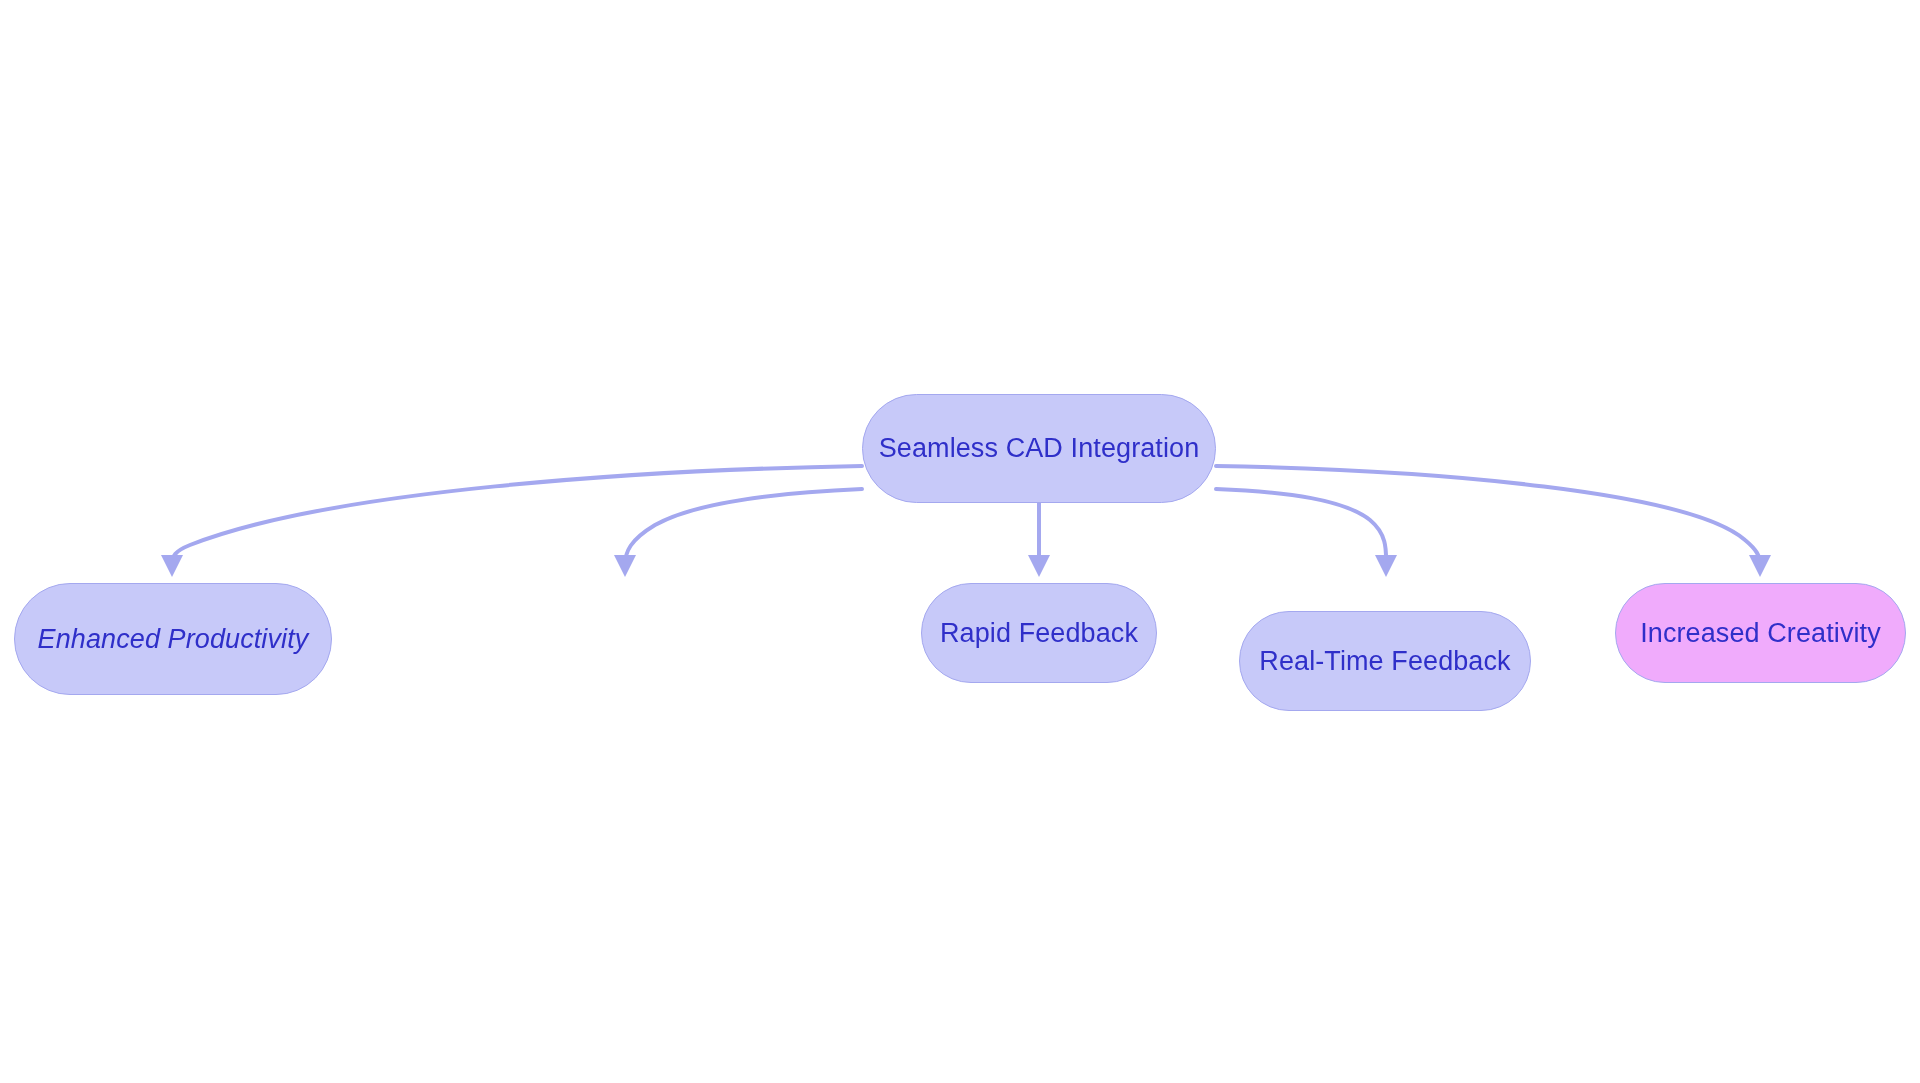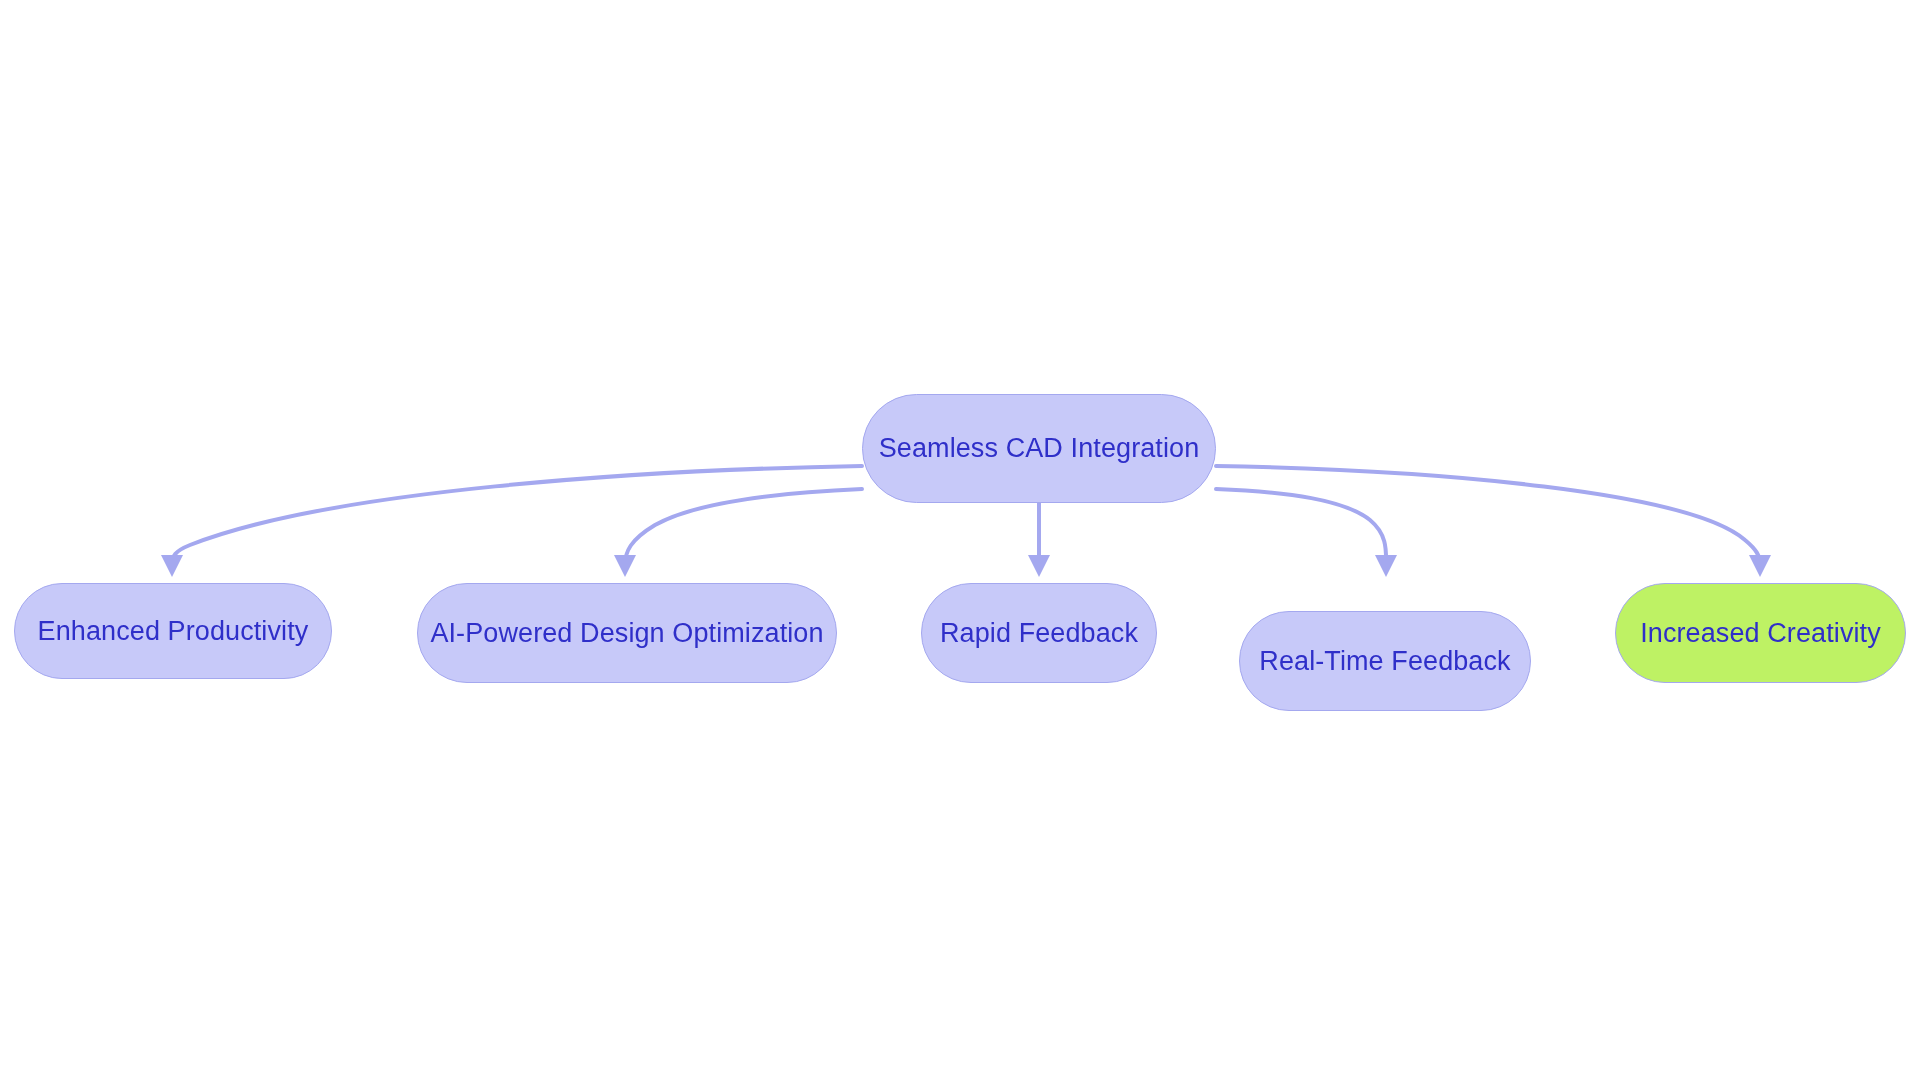--- a/index.html
+++ b/index.html
@@ -66,33 +66,30 @@
       <path d="M 1216 489 C 1290 492, 1345 500, 1370 520 C 1388 535, 1386 552, 1386 565" fill="none" stroke="#a4a8ef" stroke-width="4" stroke-linecap="round"></path>
       <polygon points="1375,555 1397,555 1386,577" fill="#a4a8ef"></polygon>
       <path d="M 1216 466 C 1440 470, 1690 492, 1745 540 C 1757 550, 1760 556, 1760 565" fill="none" stroke="#a4a8ef" stroke-width="4" stroke-linecap="round"></path>
       <polygon points="1749,555 1771,555 1760,577" fill="#a4a8ef"></polygon>
     </svg>
 
   <div class="node root" style="left: 862px; top: 394px; width: 354px; height: 109px; background: rgb(199, 201, 249); border-color: rgb(164, 168, 239); color: rgb(47, 47, 201);">
     <span class="node-label">Seamless CAD Integration</span>
   </div>
 
-  <div class="node" style="left: 14px; top: 583px; width: 318px; height: 96px; background: rgb(199, 201, 249); border-color: rgb(164, 168, 239); color: rgb(47, 47, 201);">
+  <div class="node" style="left: 14px; top: 583px; width: 318px; height: 112px; background: rgb(199, 201, 249); border-color: rgb(164, 168, 239); color: rgb(47, 47, 201); font-style: italic;">
     <span class="node-label">Enhanced Productivity</span>
   </div>
 
-  <div class="node" style="left: 417px; top: 583px; width: 420px; height: 100px; background: rgb(199, 201, 249); border-color: rgb(164, 168, 239); color: rgb(47, 47, 201);">
-    <span class="node-label">AI-Powered Design Optimization</span>
-  </div>
 
   <div class="node" style="left: 921px; top: 583px; width: 236px; height: 100px; background: rgb(199, 201, 249); border-color: rgb(164, 168, 239); color: rgb(47, 47, 201);">
     <span class="node-label">Rapid Feedback</span>
   </div>
 
   <div class="node" style="left: 1239px; top: 583px; width: 292px; height: 100px; background: rgb(199, 201, 249); border-color: rgb(164, 168, 239); color: rgb(47, 47, 201); margin-top: 28px;">
     <span class="node-label">Real-Time Feedback</span>
   </div>
 
-  <div class="node" style="left: 1615px; top: 583px; width: 291px; height: 100px; background: #bef264; border-color: rgb(164, 168, 239); color: rgb(47, 47, 201);">
+  <div class="node" style="left: 1615px; top: 583px; width: 291px; height: 100px; background: #f0abfc; border-color: rgb(164, 168, 239); color: rgb(47, 47, 201);">
     <span class="node-label">Increased Creativity</span>
   </div>
 
 </div>
 
 </body></html>

